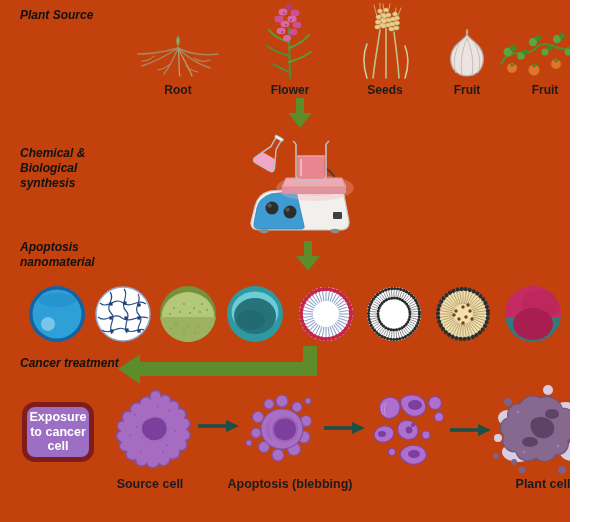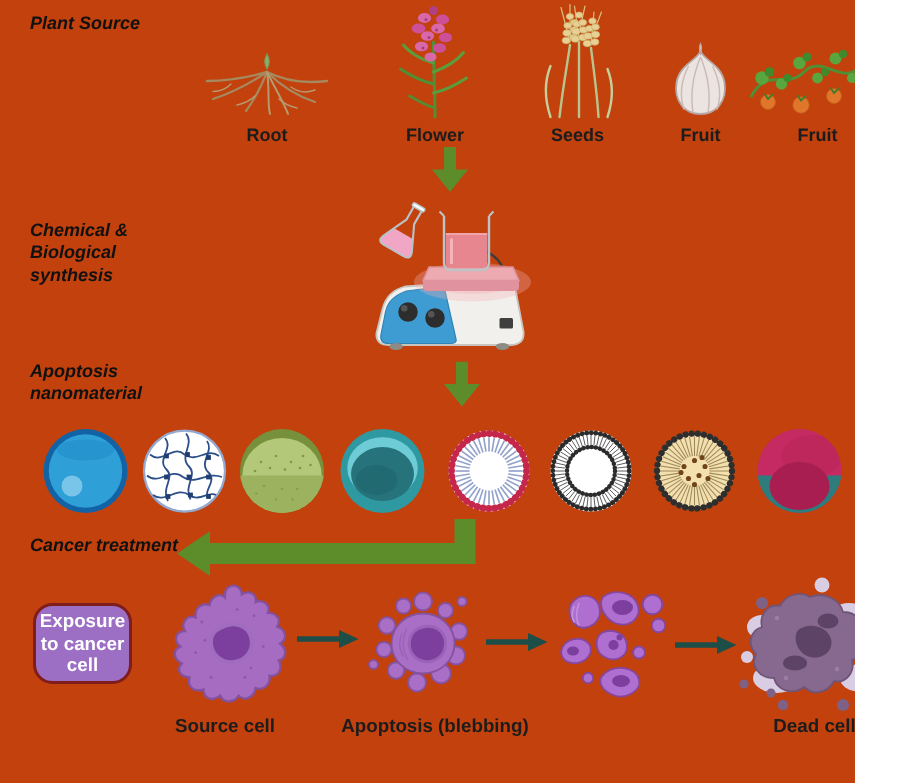--- a/index.html
+++ b/index.html
@@ -6,21 +6,21 @@
   #page{position:relative;width:570px;height:522px;background:#c2410c;overflow:hidden;
         font-family:"Liberation Sans",sans-serif;color:#1c1c1c;text-decoration:underline;}
   .abs{position:absolute;}
   .section-label{font-size:12px;font-weight:700;font-style:italic;line-height:1.25;
         white-space:pre-line;color:#111;}
   .fig{position:absolute;display:flex;flex-direction:column;align-items:center;}
   .icon-box{height:78px;display:flex;align-items:flex-end;justify-content:center;}
   .fig-label{font-size:12px;font-weight:700;text-align:center;margin-top:3px;white-space:nowrap;}
   .stage-label{position:absolute;font-size:12.5px;font-weight:700;text-align:center;white-space:nowrap;}
   #exposure-box{position:absolute;left:22px;top:402px;width:62px;height:50px;
-        background:#9c6fc5;border:2px solid #7f1d1d;border-radius:13px;
+        background:#9c6fc5;border:5px solid #7f1d1d;border-radius:13px;
         color:#fff;font-size:12.5px;font-weight:700;line-height:1.18;text-align:center;
         display:flex;align-items:center;justify-content:center;white-space:pre-line;}
   svg{display:block;}
 </style>
 </head>
 <body>
 
 <div id="page">
 
   <div class="abs section-label" style="left:20px;top:8px;">Plant Source</div>
@@ -594,15 +594,15 @@
     </g>
     <g fill="#9a7fa5">
       <circle cx="30" cy="30" r="1.5"></circle>
         <circle cx="70" cy="64" r="1.5"></circle>
         <circle cx="36" cy="70" r="1.5"></circle>
     </g>
   </svg>
 
   <div class="stage-label" style="left:100px;top:477px;width:100px;">Source cell</div>
   <div class="stage-label" style="left:218px;top:477px;width:144px;">Apoptosis (blebbing)</div>
-  <div class="stage-label" style="left:493px;top:477px;width:100px;">Dead cell</div>
+  <div class="stage-label" style="left:493px;top:477px;width:100px;">Plant cell</div>
 
 </div>
 
 </body></html>

